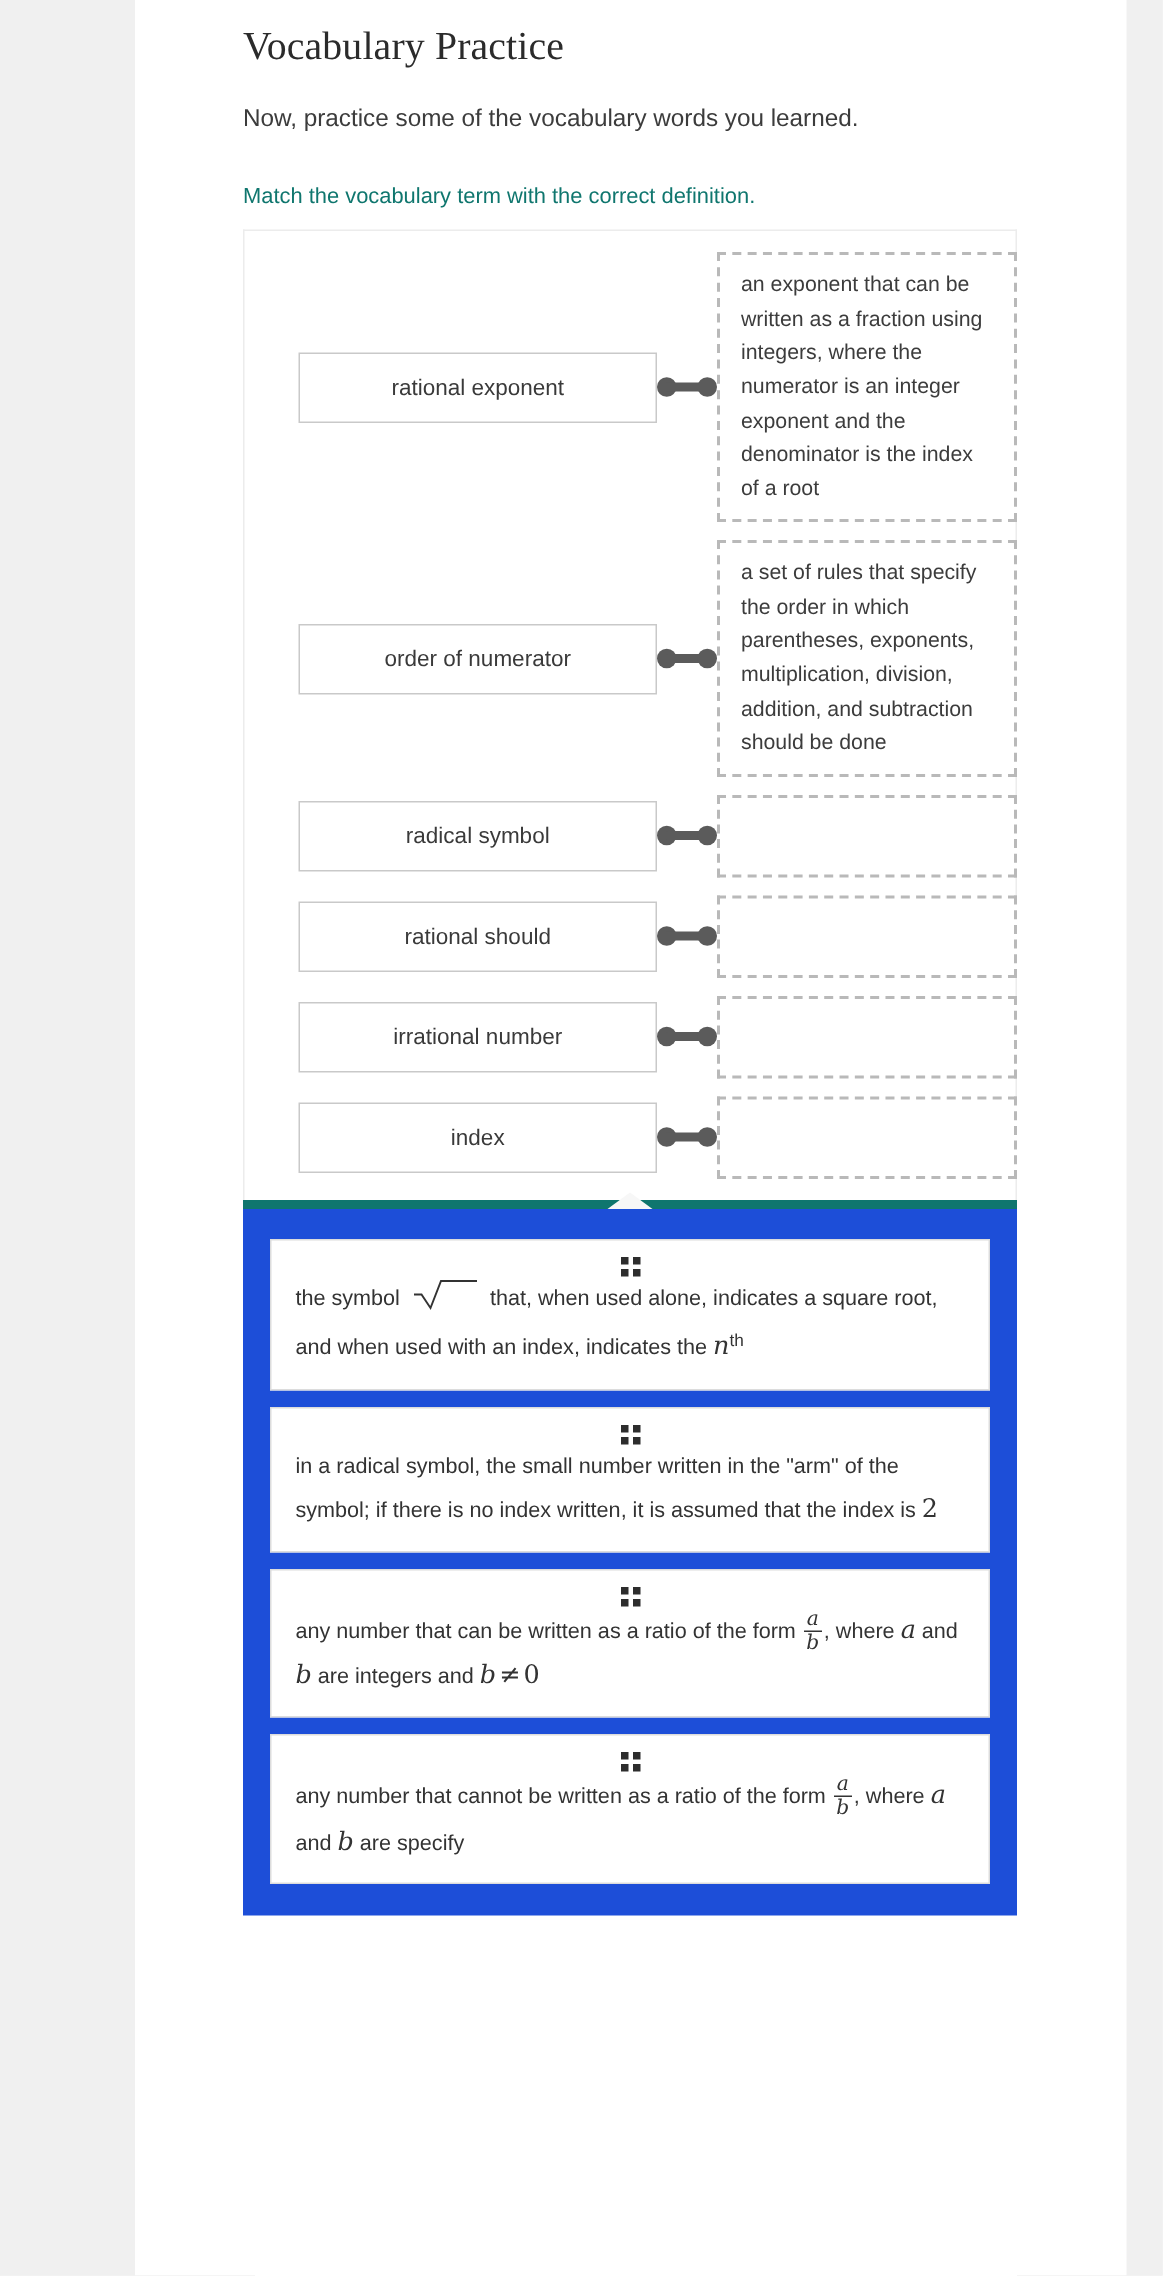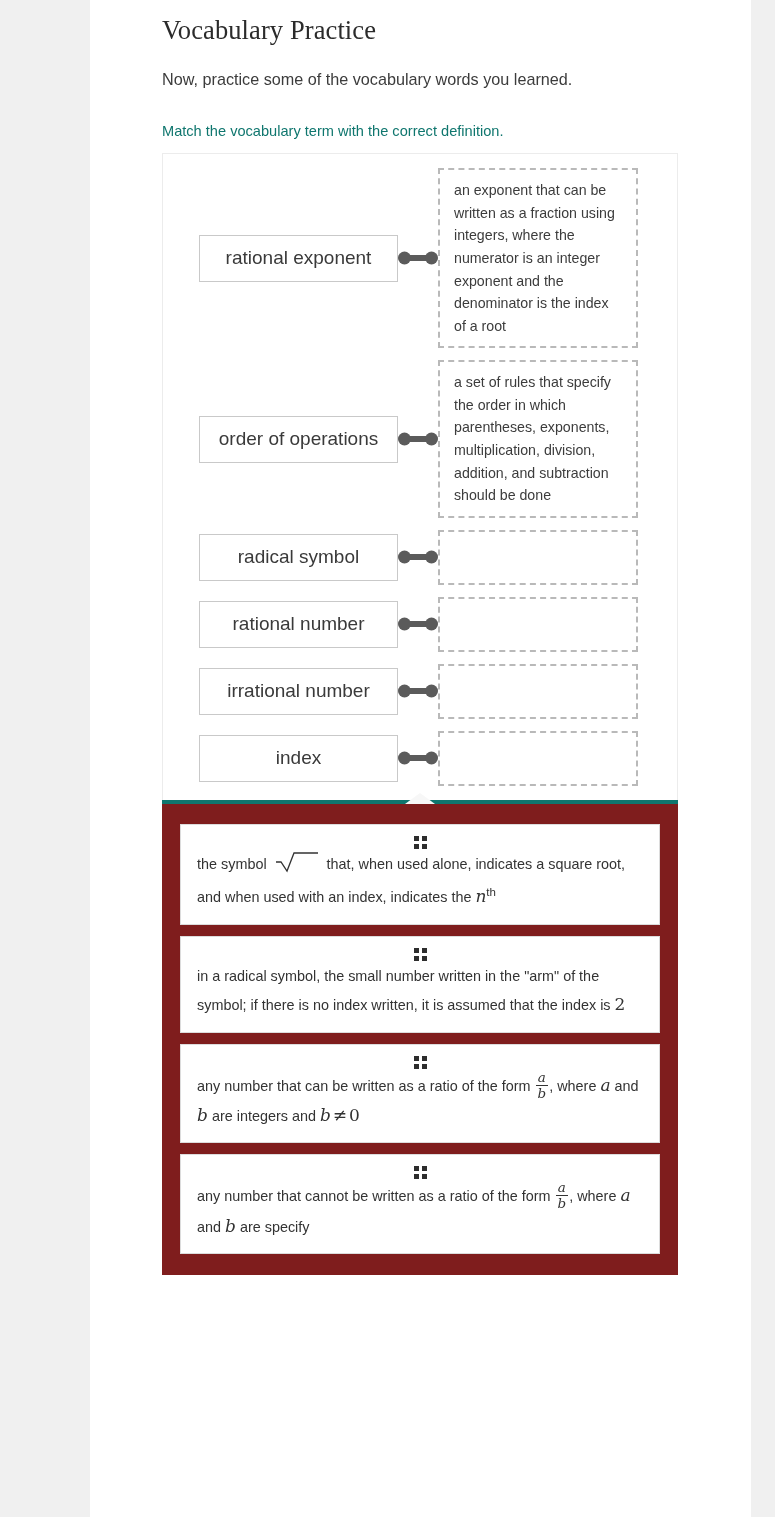--- a/index.html
+++ b/index.html
@@ -74,29 +74,29 @@
   .match-row {
     display: flex;
     align-items: center;
     position: relative;
     padding: 0 0 0 36px;
   }
 
   .match-row + .match-row { margin-top: 12px; }
 
   .term-box {
-    width: 199px;
+    width: 239px;
     min-height: 47px;
     border: 1px solid #c9c9c9;
     background: #ffffff;
     display: flex;
     align-items: center;
     justify-content: center;
     text-align: right;
-    font-size: 19px;
+    font-size: 15px;
     color: #3a3a3a;
     padding: 6px 8px;
     flex: 0 0 auto;
   }
 
   
   .connector {
     position: relative;
     width: 40px;
     height: 14px;
@@ -138,22 +138,22 @@
     padding: 9px 12px 9px 14px;
     flex: 0 0 auto;
   }
   .drop-zone.filled { min-height: 0; }
   .drop-zone.empty  { height: 55px; }
 
   
   .tray {
     position: relative;
     width: 516px;
-    background: #7f1d1d;
-    border-top: 4px solid #0f766e;
+    background: #1d4ed8;
+    border-top: 6px solid #0f766e;
     padding: 20px 18px 18px 18px;
   }
   .notch {
     position: absolute;
     top: -11px;
     left: 50%;
     transform: translateX(-50%);
     width: 0; height: 0;
     border-left: 15px solid transparent;
     border-right: 15px solid transparent;
@@ -258,21 +258,21 @@
                 <span class="bar"></span>
                 <span class="knob right"></span>
             </div>
             <div class="drop-zone filled">
               <span>an exponent that can be written as a fraction using integers, where the numerator is an integer exponent and the denominator is the index of a root</span>
             </div>
           </div>
 
           <div class="match-row">
             <div class="term-box">
-              <span>order of operations</span>
+              <span>order of numerator</span>
             </div>
             <div class="connector">
               <span class="knob left"></span>
                 <span class="bar"></span>
                 <span class="knob right"></span>
             </div>
             <div class="drop-zone filled">
               <span>a set of rules that specify the order in which parentheses, exponents, multiplication, division, addition, and subtraction should be done</span>
             </div>
           </div>
@@ -284,21 +284,21 @@
             <div class="connector">
               <span class="knob left"></span>
                 <span class="bar"></span>
                 <span class="knob right"></span>
             </div>
             <div class="drop-zone empty"></div>
           </div>
 
           <div class="match-row">
             <div class="term-box">
-              <span>rational number</span>
+              <span>rational should</span>
             </div>
             <div class="connector">
               <span class="knob left"></span>
                 <span class="bar"></span>
                 <span class="knob right"></span>
             </div>
             <div class="drop-zone empty"></div>
           </div>
 
           <div class="match-row">

